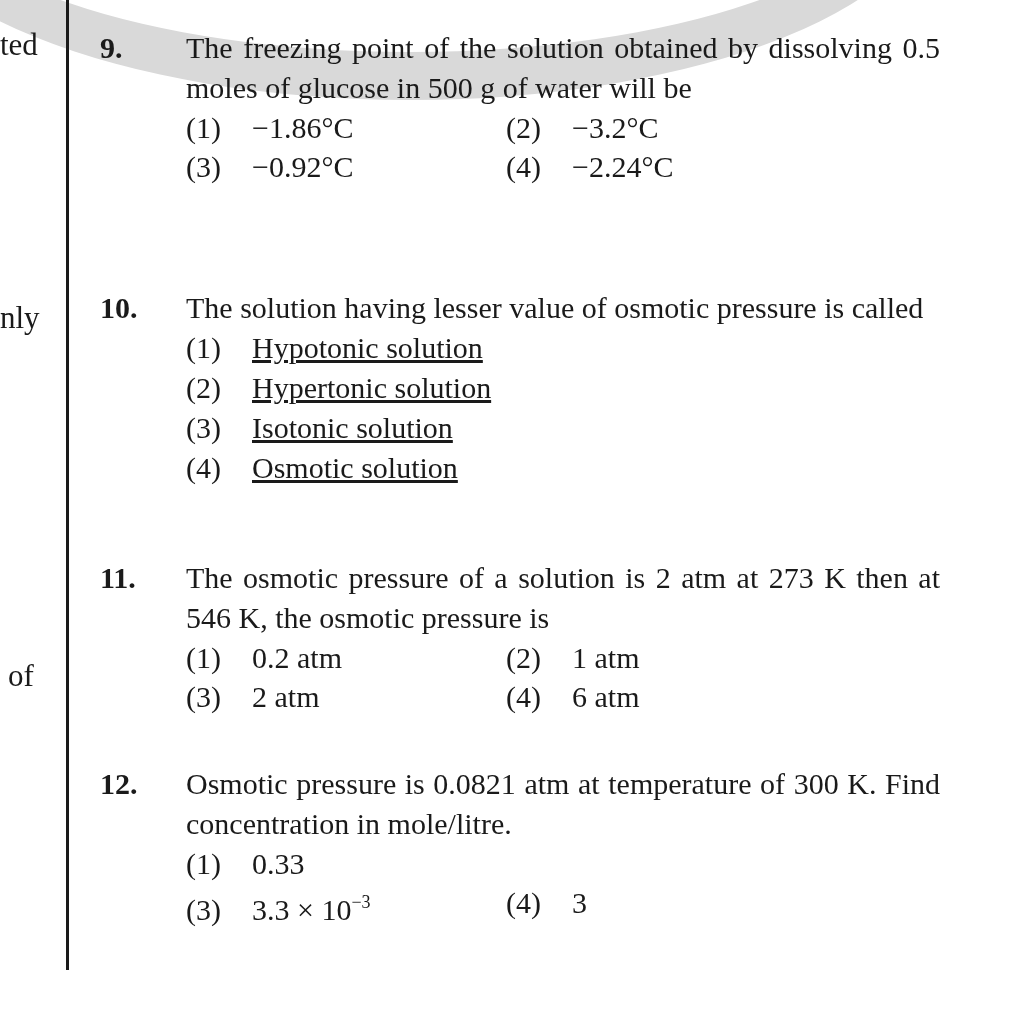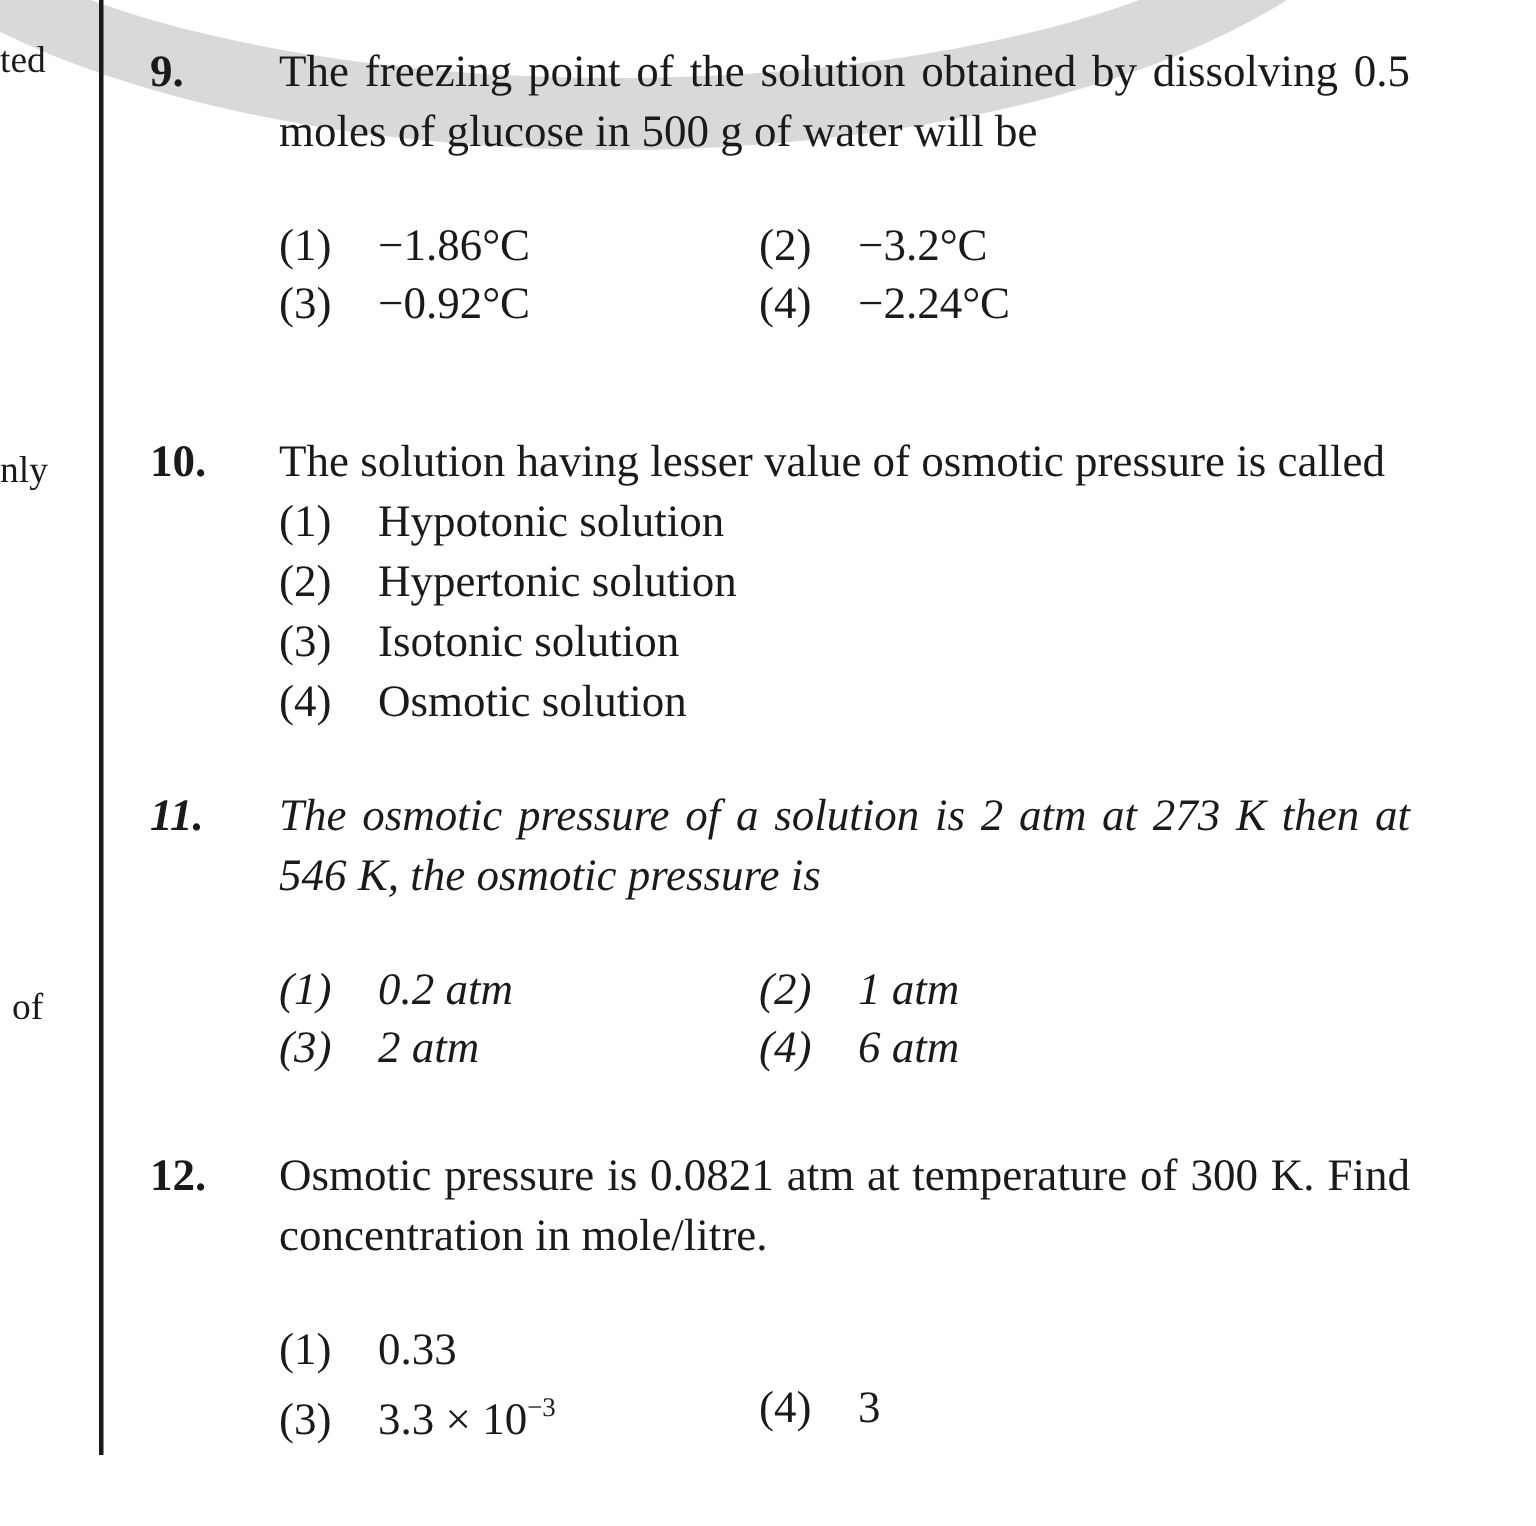--- a/index.html
+++ b/index.html
@@ -1,29 +1,29 @@
 <!DOCTYPE html>
 <html><head>
 <meta charset="utf-8">
 <style>
   html, body { margin:0; padding:0; }
   body { width:1024px; height:1017px; background:#ffffff; position:relative; overflow:hidden;
          font-family:"Liberation Serif", "DejaVu Serif", serif; color:#1a1a1a; }
   .watermark { position:absolute; left:-120px; top:-330px; width:1060px; height:430px; border-radius:50%;
                border:48px solid #d9d9d9; box-sizing:border-box; }
   .divider { position:absolute; left:66px; top:0; width:3px; height:970px; background:#1a1a1a; }
-  .margin-text { position:absolute; font-size:25px; }
+  .margin-text { position:absolute; font-size:31px; }
   .q { position:absolute; left:100px; width:840px; font-size:30px; line-height:40px; }
   .qnum { position:absolute; left:0; top:0; font-weight:bold; }
   .qtext { margin-left:86px; text-align:justify; text-align-last:left; }
   .opts { margin-left:86px; position:relative; }
   .opt-row { display:flex; height:39px; line-height:39px; }
-  .opt { width:320px; white-space:nowrap;margin-top:36px; }
+  .opt { width:320px; white-space:nowrap; }
   .opt .lbl { display:inline-block; width:66px; }
-  .opt-single { height:40px; line-height:40px; white-space:nowrap; }
+  .opt-single { height:40px; line-height:40px; white-space:nowrap;text-decoration:underline; }
   .opt-single .lbl { display:inline-block; width:66px; }
   sup { font-size:18px; vertical-align:12px; }
 </style>
 </head>
 <body>
 
 <div class="watermark"></div>
 <div class="divider"></div>
 
 <span class="margin-text" style="left:0;top:27px;">ted</span>
@@ -49,21 +49,21 @@
   <span class="qnum">10.</span>
   <div class="qtext">The solution having lesser value of osmotic pressure is called</div>
   <div class="opts">
     <div class="opt-single"><span class="lbl">(1)</span><span>Hypotonic solution</span></div>
     <div class="opt-single"><span class="lbl">(2)</span><span>Hypertonic solution</span></div>
     <div class="opt-single"><span class="lbl">(3)</span><span>Isotonic solution</span></div>
     <div class="opt-single"><span class="lbl">(4)</span><span>Osmotic solution</span></div>
   </div>
 </div>
 
-<div class="q" style="top:524px;font-style:italic;">
+<div class="q" style="top:558px;">
   <span class="qnum">11.</span>
   <div class="qtext">The osmotic pressure of a solution is 2 atm at 273 K then at 546 K, the osmotic pressure is</div>
   <div class="opts">
     <div class="opt-row">
       <div class="opt"><span class="lbl">(1)</span><span>0.2 atm</span></div>
       <div class="opt"><span class="lbl">(2)</span><span>1 atm</span></div>
     </div>
     <div class="opt-row">
       <div class="opt"><span class="lbl">(3)</span><span>2 atm</span></div>
       <div class="opt"><span class="lbl">(4)</span><span>6 atm</span></div>

